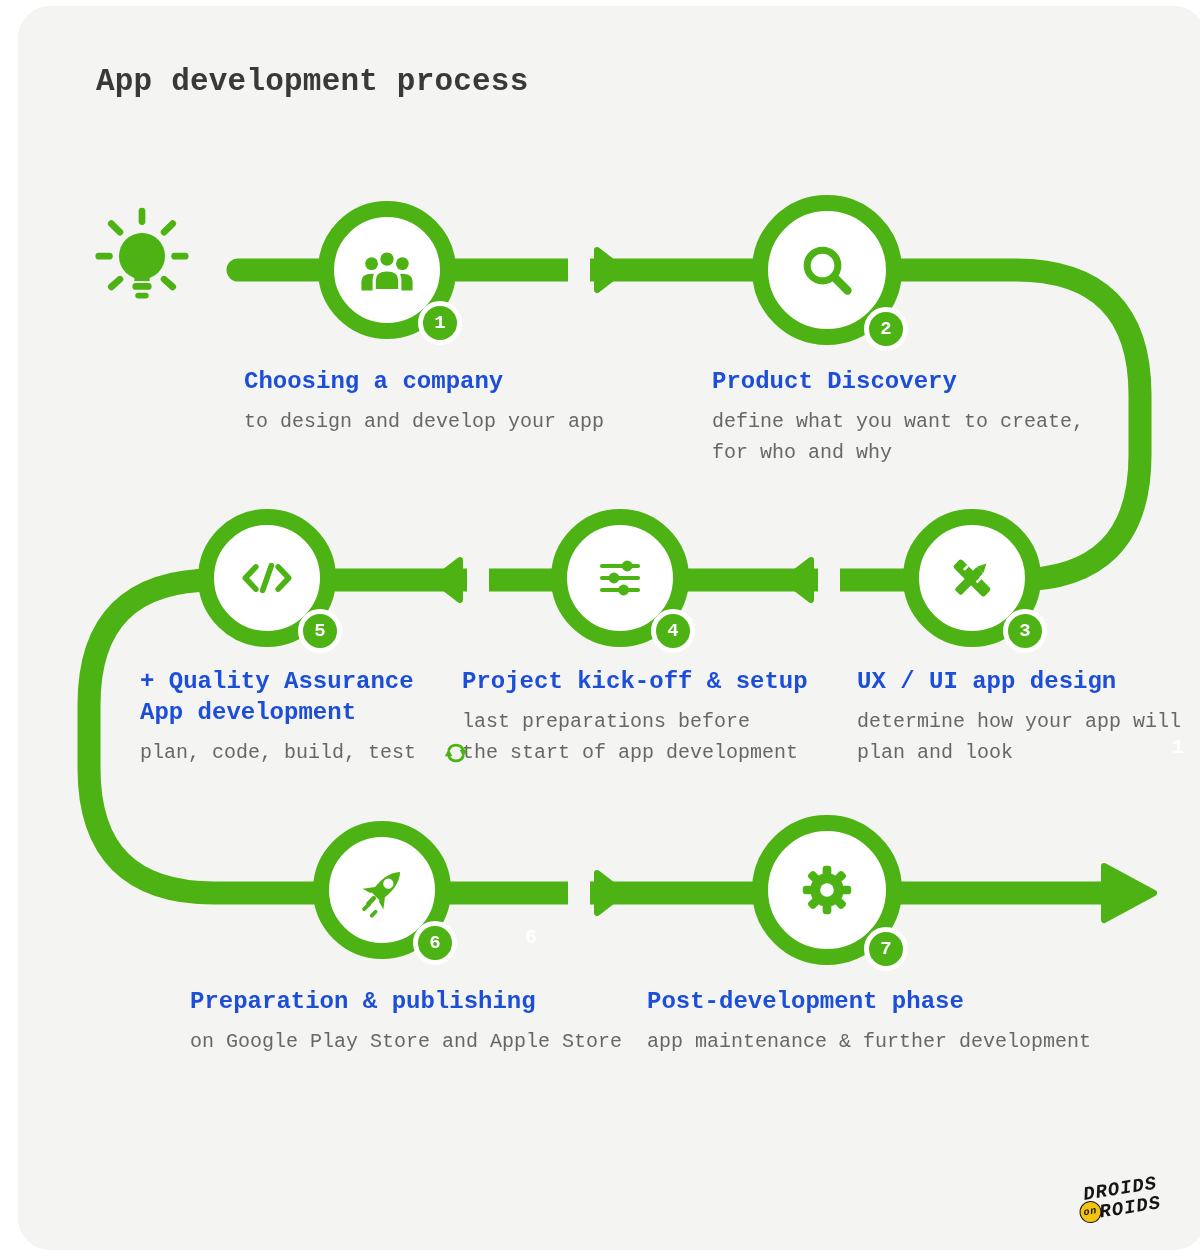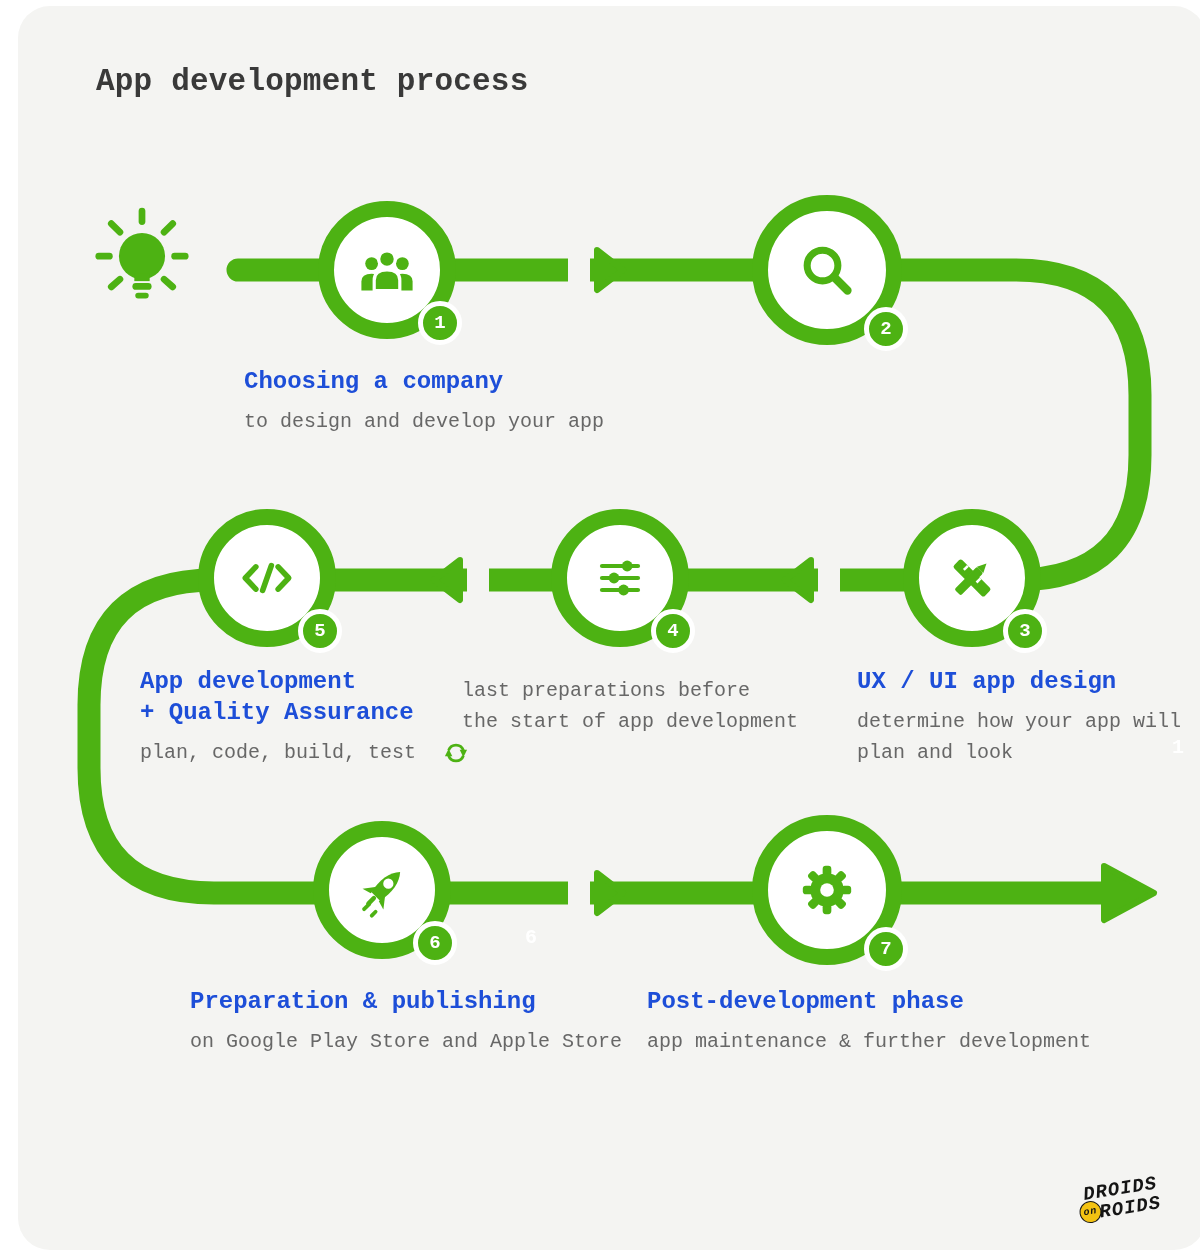--- a/index.html
+++ b/index.html
@@ -207,39 +207,47 @@
       </div>
   </div>
 
   <div class="label l1">
     <div class="t">Choosing a company</div>
     <div class="dwrap">
       <div class="d">to design and develop your app</div>
     </div>
   </div>
 
+  <div class="label l2">
+    <div class="t">Product Discovery</div>
+    <div class="dwrap">
+      <div class="d">define what you want to create,</div>
+      <div class="d">for who and why</div>
+    </div>
+  </div>
 
   <div class="label l3">
     <div class="t">UX / UI app design</div>
     <div class="dwrap">
       <div class="d">determine how your app will</div>
       <div class="d">plan and look</div>
     </div>
   </div>
 
   <div class="label l4">
+    <div class="t">Project kick-off &amp; setup</div>
     <div class="dwrap">
       <div class="d">last preparations before</div>
       <div class="d">the start of app development</div>
     </div>
   </div>
 
   <div class="label l5">
+    <div class="t">+ Quality Assurance</div>
     <div class="t">App development</div>
-    <div class="t">+ Quality Assurance</div>
     <div class="dwrap qa-row">
       <span class="d">plan, code, build, test</span>
       <svg viewBox="0 0 26 26" width="24" height="24">
         <g fill="none" stroke="#4db213" stroke-width="3">
           <path d="M5 10 A8.5 8.5 0 0 1 21 10"></path>
           <path d="M21 16 A8.5 8.5 0 0 1 5 16"></path>
         </g>
         <polygon points="21,17.5 17,9.5 25,9.5" fill="#4db213"></polygon>
         <polygon points="5,8.5 1,16.5 9,16.5" fill="#4db213"></polygon>
       </svg>

